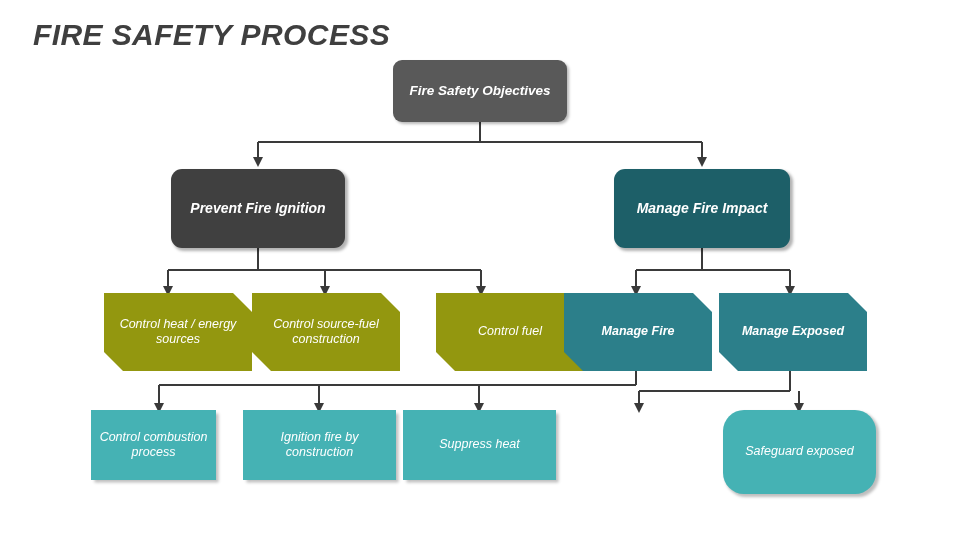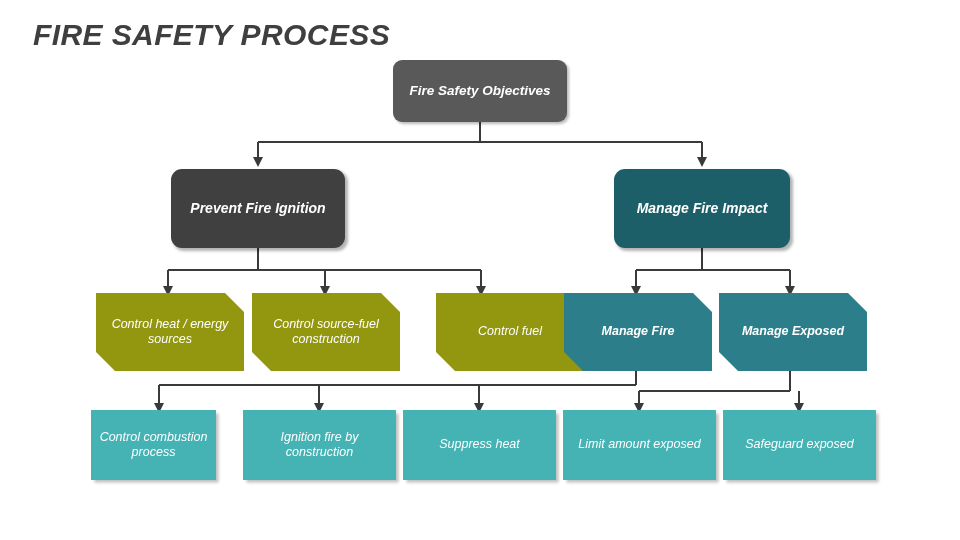--- a/index.html
+++ b/index.html
@@ -126,21 +126,21 @@
   </div>
 
   <div class="node lvl2 olive" style="left:171px;top:169px;width:174px;height:79px;">
     <span class="label">Prevent Fire Ignition</span>
   </div>
 
   <div class="node lvl2 teal" style="left:602px;top:169px;width:176px;height:79px;margin-left:12px;">
     <span class="label">Manage Fire Impact</span>
   </div>
 
-  <div class="node lvl3 olive" style="left:96px;top:293px;width:148px;height:78px;">
+  <div class="node lvl3 olive" style="left:104px;top:293px;width:148px;height:78px;">
     <span class="label">Control heat / energy sources</span>
   </div>
 
   <div class="node lvl3 olive" style="left:252px;top:293px;width:148px;height:78px;">
     <span class="label">Control source-fuel construction</span>
   </div>
 
   <div class="node lvl3 olive" style="left:408px;top:293px;width:148px;height:78px;margin-left:28px;">
     <span class="label">Control fuel</span>
   </div>
@@ -158,21 +158,18 @@
   </div>
 
   <div class="node lvl4" style="left:243px;top:410px;width:153px;height:70px;">
     <span class="label">Ignition fire by construction</span>
   </div>
 
   <div class="node lvl4" style="left:403px;top:410px;width:153px;height:70px;">
     <span class="label">Suppress heat</span>
   </div>
 
-  <div class="node lvl4" style="left:563px;top:410px;width:153px;height:70px;">
-    <span class="label">Limit amount exposed</span>
-  </div>
 
-  <div class="node lvl4" style="left:723px;top:410px;width:153px;height:70px;">
+  <div class="node lvl4" style="left:723px;top:410px;width:153px;height:84px;border-radius:21px;">
     <span class="label">Safeguard exposed</span>
   </div>
 
 </div>
 
 </body></html>

